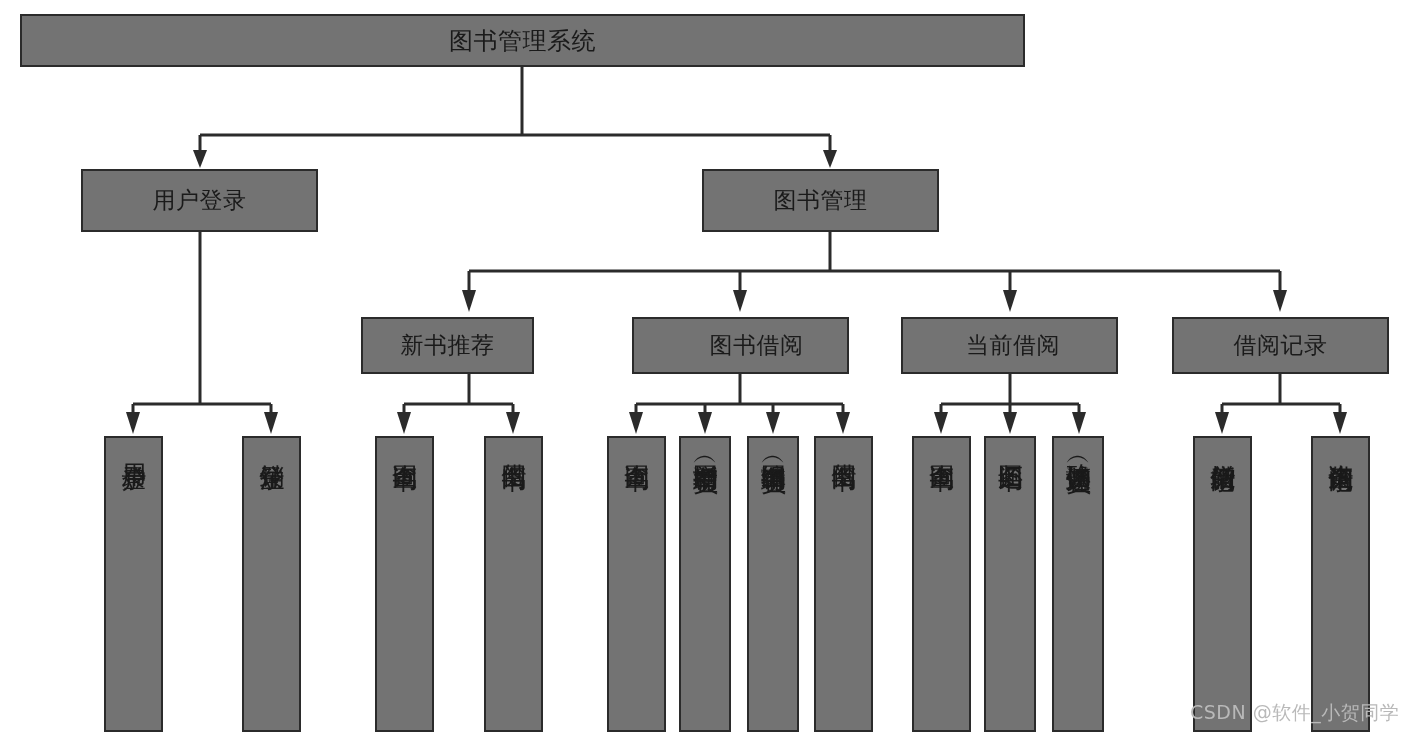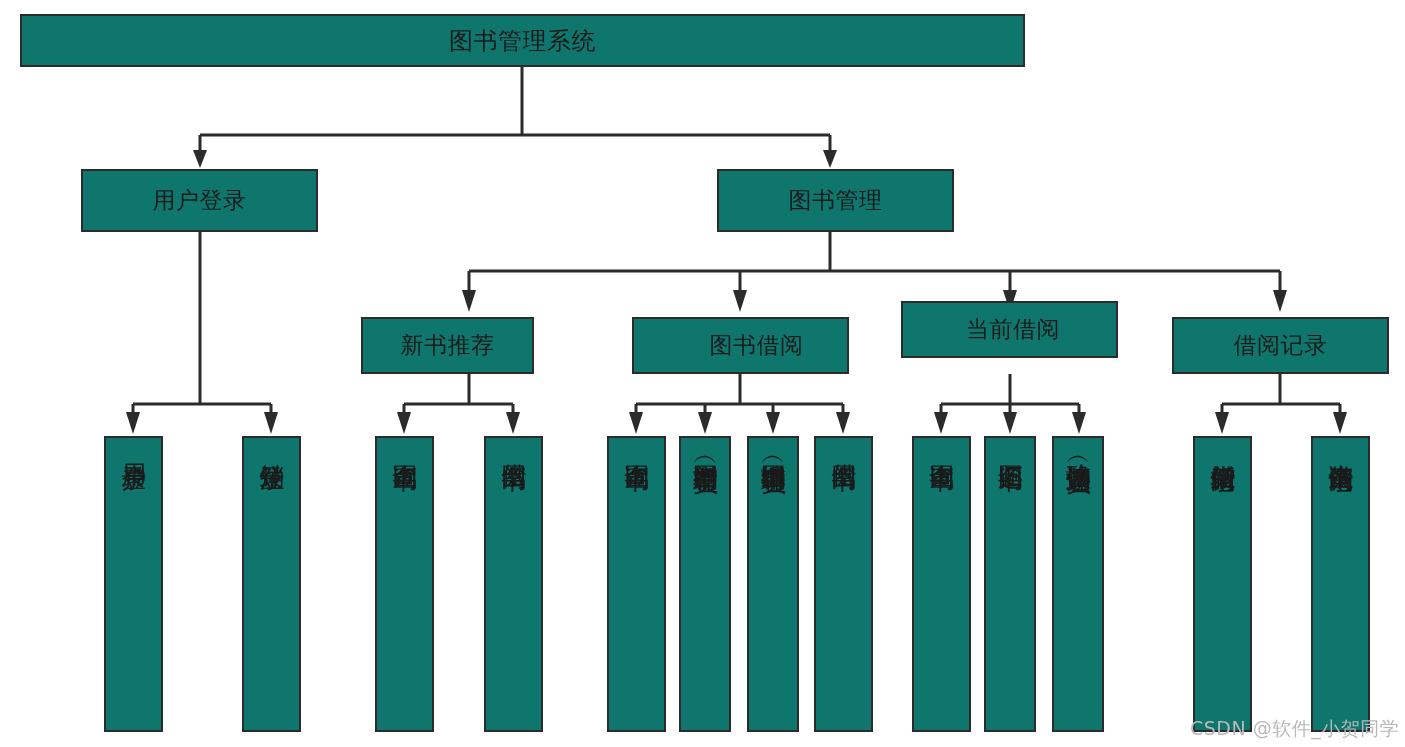--- a/index.html
+++ b/index.html
@@ -22,21 +22,21 @@
     position: absolute;
     left: 0; top: 0;
     width: 1405px;
     height: 747px;
     pointer-events: none;
   }
   .node {
     position: absolute;
     box-sizing: border-box;
     border: 2.6px solid #2b2b2b;
-    background: #0f766e;
+    background: #737373;
     display: flex;
     align-items: center;
     justify-content: center;
     color: #1a1a1a;
   }
   .node.h {
     
   }
   .node.h .label {
     font-size: 23px;
@@ -178,31 +178,31 @@
     </g>
   </svg>
 
   <div class="node h" id="root" style="left:20px; top:14px; width:1005px; height:53px;">
     <span class="label">图书管理系统</span>
   </div>
 
   <div class="node h" style="left:81px; top:169px; width:237px; height:63px;">
     <span class="label">用户登录</span>
   </div>
-  <div class="node h" style="left:717px; top:169px; width:237px; height:63px;">
+  <div class="node h" style="left:702px; top:169px; width:237px; height:63px;">
     <span class="label">图书管理</span>
   </div>
 
   <div class="node h" style="left:361px; top:317px; width:173px; height:57px;">
     <span class="label">新书推荐</span>
   </div>
   <div class="node h" style="left:632px; top:317px; width:217px; height:57px;padding-left:32px;">
     <span class="label">图书借阅</span>
   </div>
-  <div class="node h" style="left:901px; top:301px; width:217px; height:57px;padding-left:7px;">
+  <div class="node h" style="left:901px; top:317px; width:217px; height:57px;padding-left:7px;">
     <span class="label">当前借阅</span>
   </div>
   <div class="node h" style="left:1172px; top:317px; width:217px; height:57px;font-family:Liberation Serif, serif;">
     <span class="label">借阅记录</span>
   </div>
 
   <div class="node v" style="left:104px; top:436px; width:59px; height:296px;">
     <span class="label">用户登录</span>
   </div>
   <div class="node v" style="left:242px; top:436px; width:59px; height:296px;">
@@ -239,15 +239,15 @@
     <span class="label">确认归还（管理员）</span>
   </div>
 
   <div class="node v tall" style="left:1193px; top:436px; width:59px; height:296px;">
     <span class="label">新增借阅记录</span>
   </div>
   <div class="node v tall" style="left:1311px; top:436px; width:59px; height:296px;">
     <span class="label">查询借阅记录</span>
   </div>
 
-  <div class="watermark" style="left:1190px; top:716px;">CSDN @软件_小贺同学</div>
+  <div class="watermark" style="left:1190px; top:700px;">CSDN @软件_小贺同学</div>
 
 </div>
 
 </body></html>

